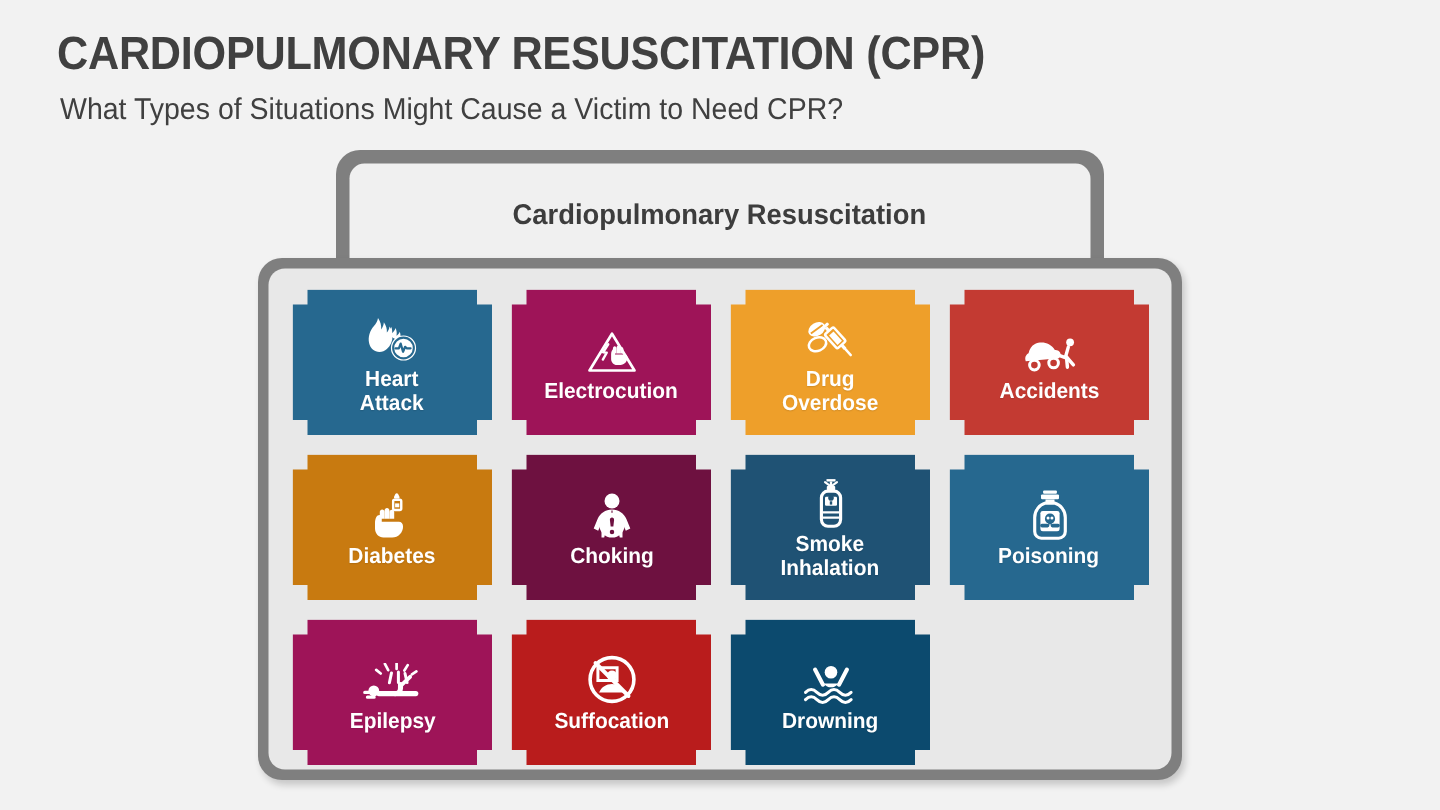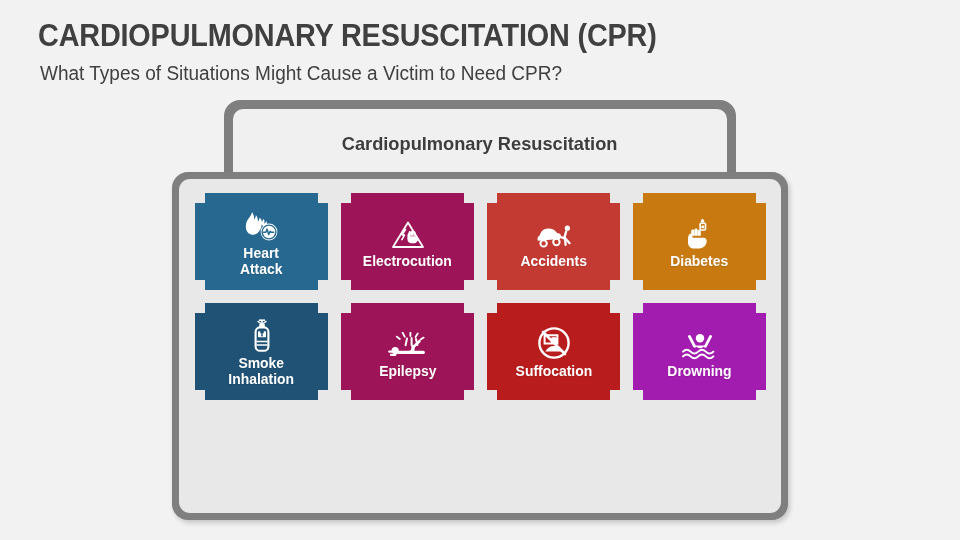--- a/index.html
+++ b/index.html
@@ -210,20 +210,41 @@
       <path d="M14.5 9.5 l-3.4 5.4 2.4.2 -2.6 4.6" stroke="#fff" stroke-width="1.6" stroke-linecap="round" stroke-linejoin="round"></path>
       <path d="M17.6 12.6c0-1 .5-1.7 1.2-1.7s1.2.7 1.2 1.7v3.1h-2.4z" fill="#fff"></path>
       <path d="M20 12.1c0-1 .5-1.7 1.2-1.7s1.2.7 1.2 1.7v3.6H20z" fill="#fff"></path>
       <path d="M22.4 12.9c0-1 .5-1.6 1.1-1.6s1.1.6 1.1 1.6v2.8h-2.2z" fill="#fff"></path>
       <path d="M16.4 16.2c0-2 .8-3.4 1.7-3.4.5 0 .9.5.9 1.3v2.2h6.8c.9 0 1.5.8 1.5 1.9 0 2.8-2 5.1-4.7 5.1h-2.4c-2.1 0-3.8-1.8-3.8-4z" fill="#fff"></path>
     </svg>
               </span>
               <div class="card-label">Electrocution</div>
             </div>
           </div>
+          <div class="card" style="background: rgb(238, 159, 42);">
+            <div class="card-body">
+              <span class="card-icon">
+    <svg width="36" height="30" viewBox="0 0 36 30" fill="#fff">
+      <ellipse cx="8.5" cy="7.5" rx="6" ry="4.4" transform="rotate(-32 8.5 7.5)"></ellipse>
+      <path d="M4.6 10.3 L12.4 4.7" stroke="#ee9f2a" stroke-width="1.3"></path>
+      <ellipse cx="9" cy="17.5" rx="6" ry="4.4" transform="rotate(-22 9 17.5)" fill="none" stroke="#fff" stroke-width="1.7"></ellipse>
+      <g transform="rotate(-42 22 15)">
+        <rect x="19.2" y="1.6" width="6.2" height="2" rx="0.7"></rect>
+        <rect x="21.2" y="3.6" width="2.2" height="3.2"></rect>
+        <rect x="18.4" y="6.6" width="7.8" height="12.6" rx="1.2" fill="none" stroke="#fff" stroke-width="1.7"></rect>
+        <rect x="20.3" y="9" width="4" height="8.4"></rect>
+        <rect x="21.2" y="19.2" width="2.2" height="3.6"></rect>
+        <path d="M22.3 22.8 L22.3 28.4" stroke="#fff" stroke-width="1.6" stroke-linecap="round"></path>
+      </g>
+    </svg>
+              </span>
+              <div class="card-label">Drug
+Overdose</div>
+            </div>
+          </div>
           <div class="card" style="background: rgb(195, 58, 50);">
             <div class="card-body">
               <span class="card-icon">
     <svg width="38" height="26" viewBox="0 0 38 26" fill="#fff">
       <path d="M2.4 15.5c-.6-2.6.6-4.2 2.4-5 .9-2.6 2.5-4.8 4.9-5.7 3-1.1 6.6-.6 9.2 1.1
                1.6 1.1 2.8 2.6 3.6 4.2 1.7.1 3 .9 3.4 2.3.4 1.4-.2 2.8-1.4 3.5z" transform="rotate(-6 15 12)"></path>
       <circle cx="8.6" cy="19.4" r="3.2" fill="none" stroke="#fff" stroke-width="2"></circle>
       <circle cx="21.4" cy="18" r="3.2" fill="none" stroke="#fff" stroke-width="2"></circle>
       <circle cx="32.4" cy="4.2" r="2.6"></circle>
       <path d="M31.2 7.4 L29.2 14.4 L26 13.2" stroke="#fff" stroke-width="2.3" fill="none" stroke-linecap="round" stroke-linejoin="round"></path>
@@ -242,20 +263,35 @@
       <rect x="16.1" y="5.2" width="5.4" height="6.8" rx="1" fill="none" stroke="#fff" stroke-width="1.6"></rect>
       <rect x="17.4" y="7.6" width="2.8" height="2.6" fill="#fff"></rect>
       <path d="M7.2 13.2c0-.9.7-1.6 1.6-1.6s1.6.7 1.6 1.6v4.6H7.2z"></path>
       <path d="M10.4 12.2c0-.9.7-1.6 1.6-1.6s1.6.7 1.6 1.6v5.6h-3.2z"></path>
       <path d="M13.6 13.4c0-.9.7-1.6 1.6-1.6s1.6.7 1.6 1.6v4.4h-3.2z"></path>
       <path d="M4 21c0-3.4 1.2-5.6 3-5.6.9 0 1.5.8 1.5 2v2.4h11.4c1.6 0 2.8 1.3 2.8 3.2
                0 4-3.2 7.4-7.2 7.4H9.6C6.5 30.4 4 27.8 4 24.4z"></path>
     </svg>
               </span>
               <div class="card-label">Diabetes</div>
+            </div>
+          </div>
+          <div class="card" style="background: rgb(110, 17, 64);">
+            <div class="card-body">
+              <span class="card-icon">
+    <svg width="34" height="32" viewBox="0 0 34 32" fill="#fff">
+      <circle cx="17" cy="6" r="5"></circle>
+      <path d="M17 11.6c4.4 0 8 2.6 9.6 6.4l2.6 6.4-3 1.4-2.2-5.2v9.8h-1.8"></path>
+      <path d="M17 11.6c-4.4 0-8 2.6-9.6 6.4L4.8 24.4l3 1.4 2.2-5.2v9.8h1.8"></path>
+      <circle cx="17" cy="22" r="8.4" fill="#fff"></circle>
+      <path d="M17 17 c.9 0 1.5.7 1.4 1.6l-.5 4.4h-1.8l-.5-4.4c-.1-.9.5-1.6 1.4-1.6z
+               M17 25.2a1.5 1.5 0 1 1 0 3 1.5 1.5 0 0 1 0-3z" fill="#6e1140"></path>
+    </svg>
+              </span>
+              <div class="card-label">Choking</div>
             </div>
           </div>
           <div class="card" style="background: rgb(31, 82, 116);">
             <div class="card-body">
               <span class="card-icon">
     <svg width="24" height="34" viewBox="0 0 24 34" fill="#fff">
       <path d="M9 1.4h6v1.6H9z"></path>
       <path d="M11.2 3 h1.6 v3 h-1.6z"></path>
       <path d="M8 3.4 l3.2 2.4 M16 3.4 l-3.2 2.4" stroke="#fff" stroke-width="1.4" fill="none" stroke-linecap="round"></path>
       <rect x="9.2" y="6" width="5.6" height="3" rx="0.6"></rect>
@@ -263,20 +299,40 @@
       <rect x="8" y="13.2" width="8" height="6" rx="0.8" fill="#fff"></rect>
       <path d="M10.2 14.6a1.9 1.9 0 1 1 3.6 0 1.9 1.9 0 0 1-3.6 0z" fill="#1f5274"></path>
       <rect x="11.2" y="16.2" width="1.6" height="2.2" fill="#1f5274"></rect>
       <path d="M6.4 23.6h11.2 M6.4 27h11.2" stroke="#fff" stroke-width="1.5"></path>
     </svg>
               </span>
               <div class="card-label">Smoke
 Inhalation</div>
             </div>
           </div>
+          <div class="card" style="background: rgb(38, 104, 143);">
+            <div class="card-body">
+              <span class="card-icon">
+    <svg width="30" height="34" viewBox="0 0 30 34" fill="#fff">
+      <rect x="10.4" y="1" width="9.2" height="2.2" rx="0.7"></rect>
+      <rect x="9" y="3.6" width="12" height="3.2" rx="0.8"></rect>
+      <rect x="12" y="7" width="6" height="2.4"></rect>
+      <path d="M12 9.4c-4.2 1.2-7.2 5-7.2 9.6v9.4c0 2.4 2 4.4 4.4 4.4h11.6c2.4 0 4.4-2 4.4-4.4
+               V19c0-4.6-3-8.4-7.2-9.6z" fill="none" stroke="#fff" stroke-width="2.1"></path>
+      <rect x="8.6" y="14.6" width="12.8" height="13.6" rx="1.6" fill="#fff"></rect>
+      <circle cx="15" cy="19.8" r="3.4" fill="#26688f"></circle>
+      <circle cx="13.7" cy="19.3" r="1" fill="#fff"></circle>
+      <circle cx="16.3" cy="19.3" r="1" fill="#fff"></circle>
+      <path d="M13.8 22.2h2.4v1.4h-2.4z" fill="#26688f"></path>
+      <path d="M9.6 24.4 L13.4 24.4 M16.6 24.4 L20.4 24.4" stroke="#26688f" stroke-width="2.4" stroke-linecap="round"></path>
+    </svg>
+              </span>
+              <div class="card-label">Poisoning</div>
+            </div>
+          </div>
           <div class="card" style="background: rgb(158, 20, 88);">
             <div class="card-body">
               <span class="card-icon">
     <svg width="40" height="28" viewBox="0 0 40 28" fill="#fff">
       <path d="M16.8 4.8 L14.6 0.6 M22.4 4 L22.4 0 M27.6 5 L29.8 1.4 M11.8 7 L8.8 4.6 M32.6 7.6 L35.6 5.6" stroke="#fff" stroke-width="1.8" stroke-linecap="round"></path>
       <path d="M19 6.6 L17.6 13.2 M23.6 6 L23.6 13 M28 7 L29.4 13" stroke="#fff" stroke-width="2" stroke-linecap="round"></path>
       <circle cx="7.2" cy="18.6" r="3.6"></circle>
       <path d="M10.6 20.4 h10.8 c2 0 3.6-1.6 3.6-3.6 v-2.4" stroke="#fff" stroke-width="3.4" fill="none" stroke-linecap="round"></path>
       <path d="M21.4 20.4 h13.8" stroke="#fff" stroke-width="3.4" fill="none" stroke-linecap="round"></path>
       <path d="M3 22.8 h4.4 M1.2 19.6 h2.6" stroke="#fff" stroke-width="2.2" stroke-linecap="round"></path>
@@ -293,21 +349,21 @@
       <circle cx="17" cy="17" r="14.6" stroke="#fff" stroke-width="2.4"></circle>
       <circle cx="17" cy="14.4" r="3.4" fill="#fff"></circle>
       <path d="M8.4 25.6c1.6-3.6 4.8-5.6 8.6-5.6s7 2 8.6 5.6z" fill="#fff"></path>
       <path d="M7.6 9.2 h12.8 v8.4 h-12.8z" fill="none" stroke="#fff" stroke-width="2"></path>
       <path d="M6 6 L28 28" stroke="#fff" stroke-width="2.6" stroke-linecap="round"></path>
     </svg>
               </span>
               <div class="card-label">Suffocation</div>
             </div>
           </div>
-          <div class="card" style="background: #a21caf;">
+          <div class="card" style="background: #0c4a6e;">
             <div class="card-body">
               <span class="card-icon">
     <svg width="38" height="28" viewBox="0 0 38 28" fill="#fff">
       <circle cx="19" cy="6.2" r="4.2"></circle>
       <path d="M13.6 14.4 L8.4 4.4" stroke="#fff" stroke-width="2.8" stroke-linecap="round"></path>
       <path d="M24.4 14.4 L29.6 4.4" stroke="#fff" stroke-width="2.8" stroke-linecap="round"></path>
       <path d="M14 13.6 c1.6 1.8 3.2 2.6 5 2.6s3.4-.8 5-2.6z"></path>
       <path d="M2 19.6 c2.6-2.6 5-2.6 7.6 0 2.6 2.6 5 2.6 7.6 0 2.6-2.6 5-2.6 7.6 0 2.6 2.6 5 2.6 7.6 0" fill="none" stroke="#fff" stroke-width="2" stroke-linecap="round"></path>
       <path d="M2 24.4 c2.6-2.6 5-2.6 7.6 0 2.6 2.6 5 2.6 7.6 0 2.6-2.6 5-2.6 7.6 0 2.6 2.6 5 2.6 7.6 0" fill="none" stroke="#fff" stroke-width="2" stroke-linecap="round"></path>
     </svg>

